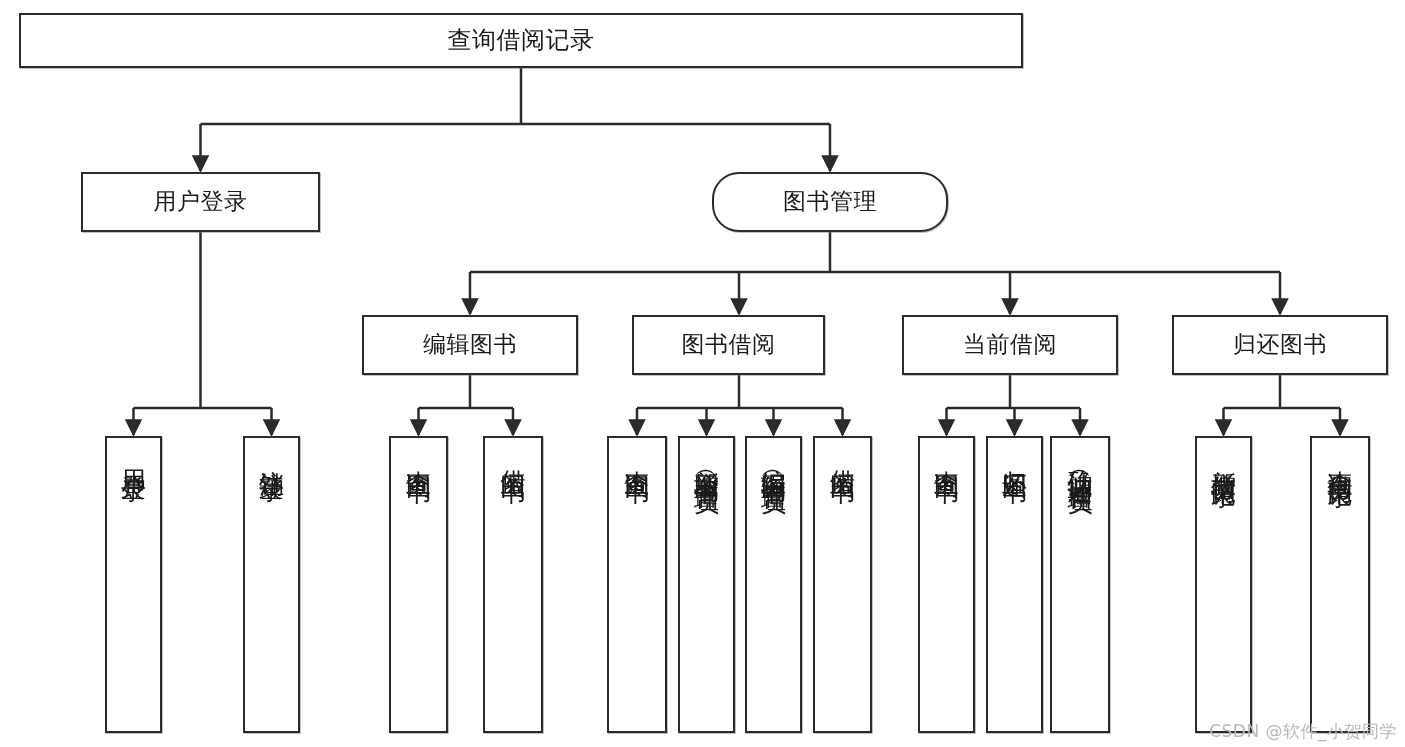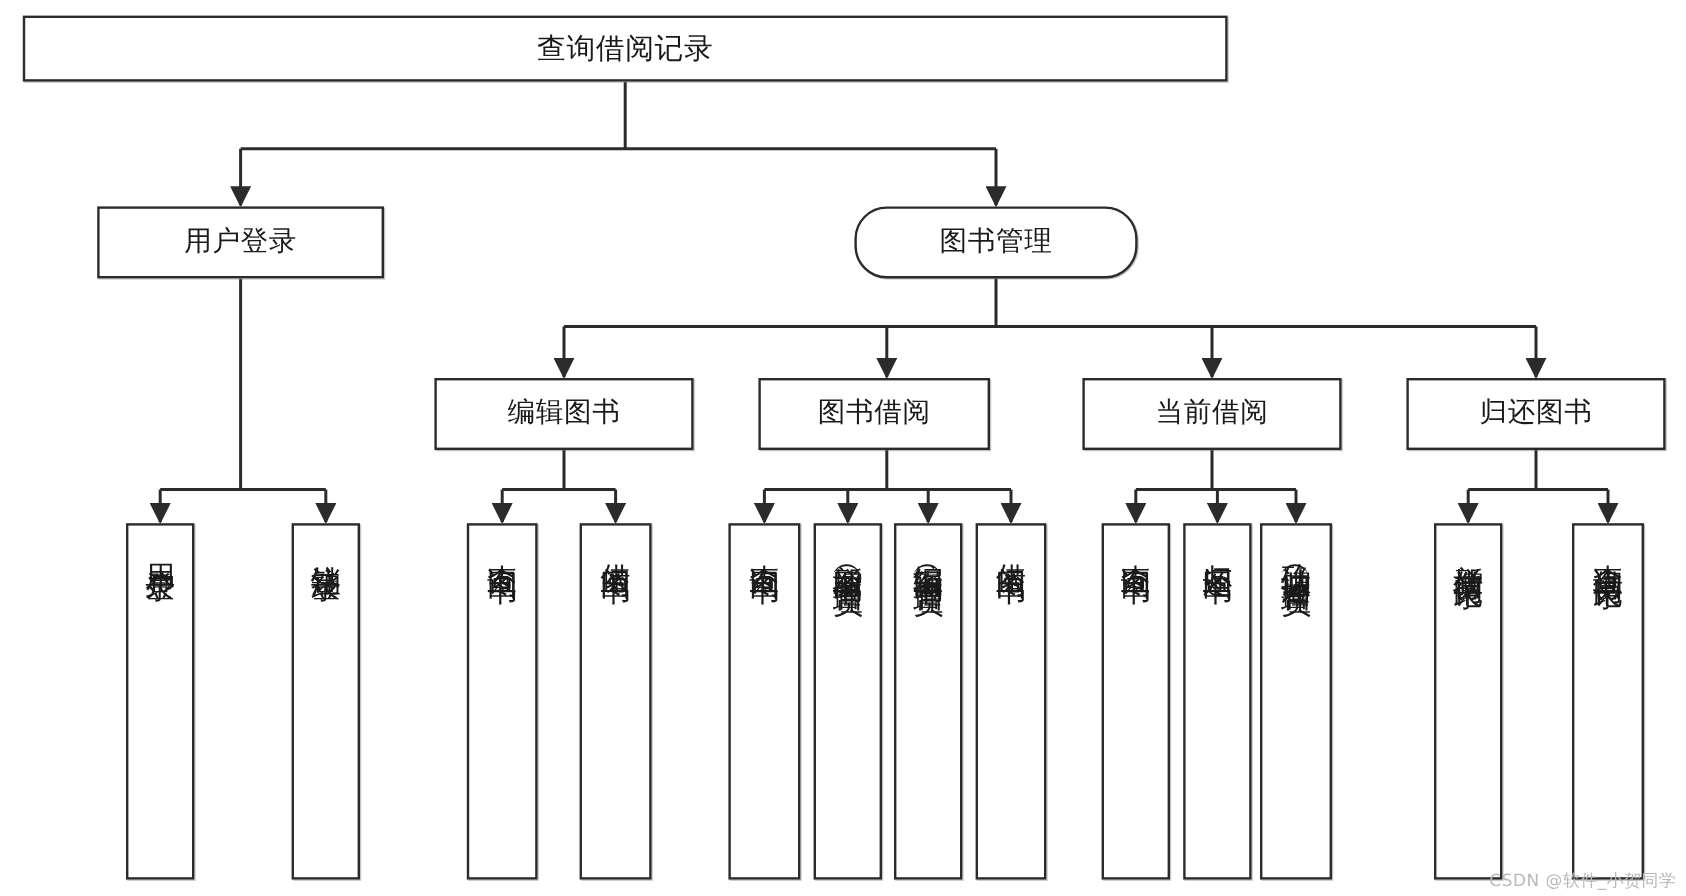--- a/index.html
+++ b/index.html
@@ -53,21 +53,21 @@
     font-size: 25px;
     letter-spacing: 3px;
     line-height: 1;
   }
   .node.root .label { font-size: 24px; }
 
   #watermark {
     position: absolute;
     right: 8px;
     bottom: 4px;
-    font-size: 14px;
+    font-size: 17px;
     color: #b9b9b9;
     letter-spacing: 0.5px;
     white-space: nowrap;
     user-select: none;
   }
 </style>
 </head>
 <body>
 
 <div id="canvas">

